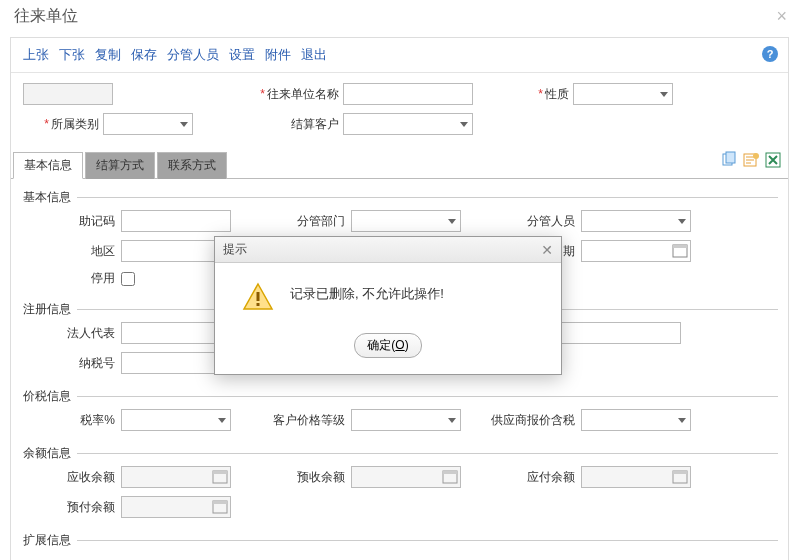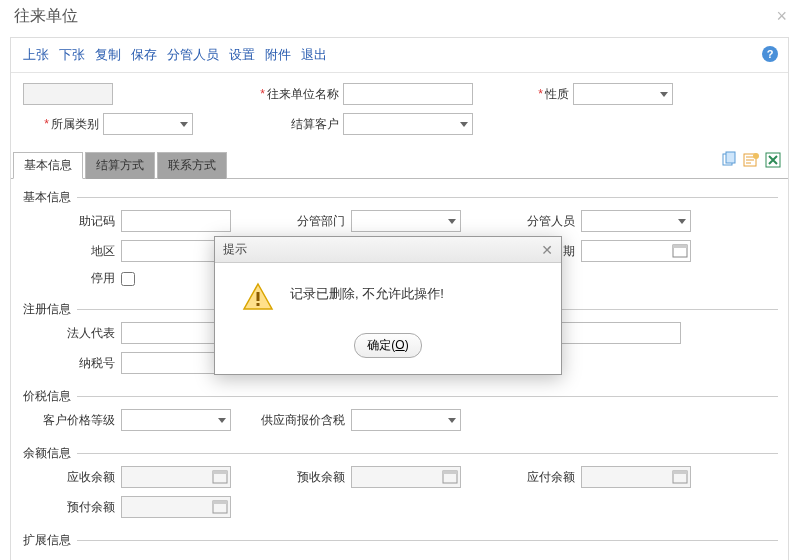--- a/index.html
+++ b/index.html
@@ -183,20 +183,24 @@
         <div class="frow">
           <span class="flab">纳税号</span>
           <div class="fin med"></div>
         </div>
       </fieldset>
 
       <fieldset>
         <legend>价税信息</legend>
         <div class="frow">
           <div class="fcell">
+              <span class="flab">税率%</span>
+              <div class="fin"><span class="dd-arrow"></span></div>
+            </div>
+          <div class="fcell">
               <span class="flab" style="width:80px;margin-left:-20px">客户价格等级</span>
               <div class="fin"><span class="dd-arrow"></span></div>
             </div>
           <div class="fcell">
               <span class="flab" style="width:90px;margin-left:-30px">供应商报价含税</span>
               <div class="fin"><span class="dd-arrow"></span></div>
             </div>
         </div>
       </fieldset>
 

